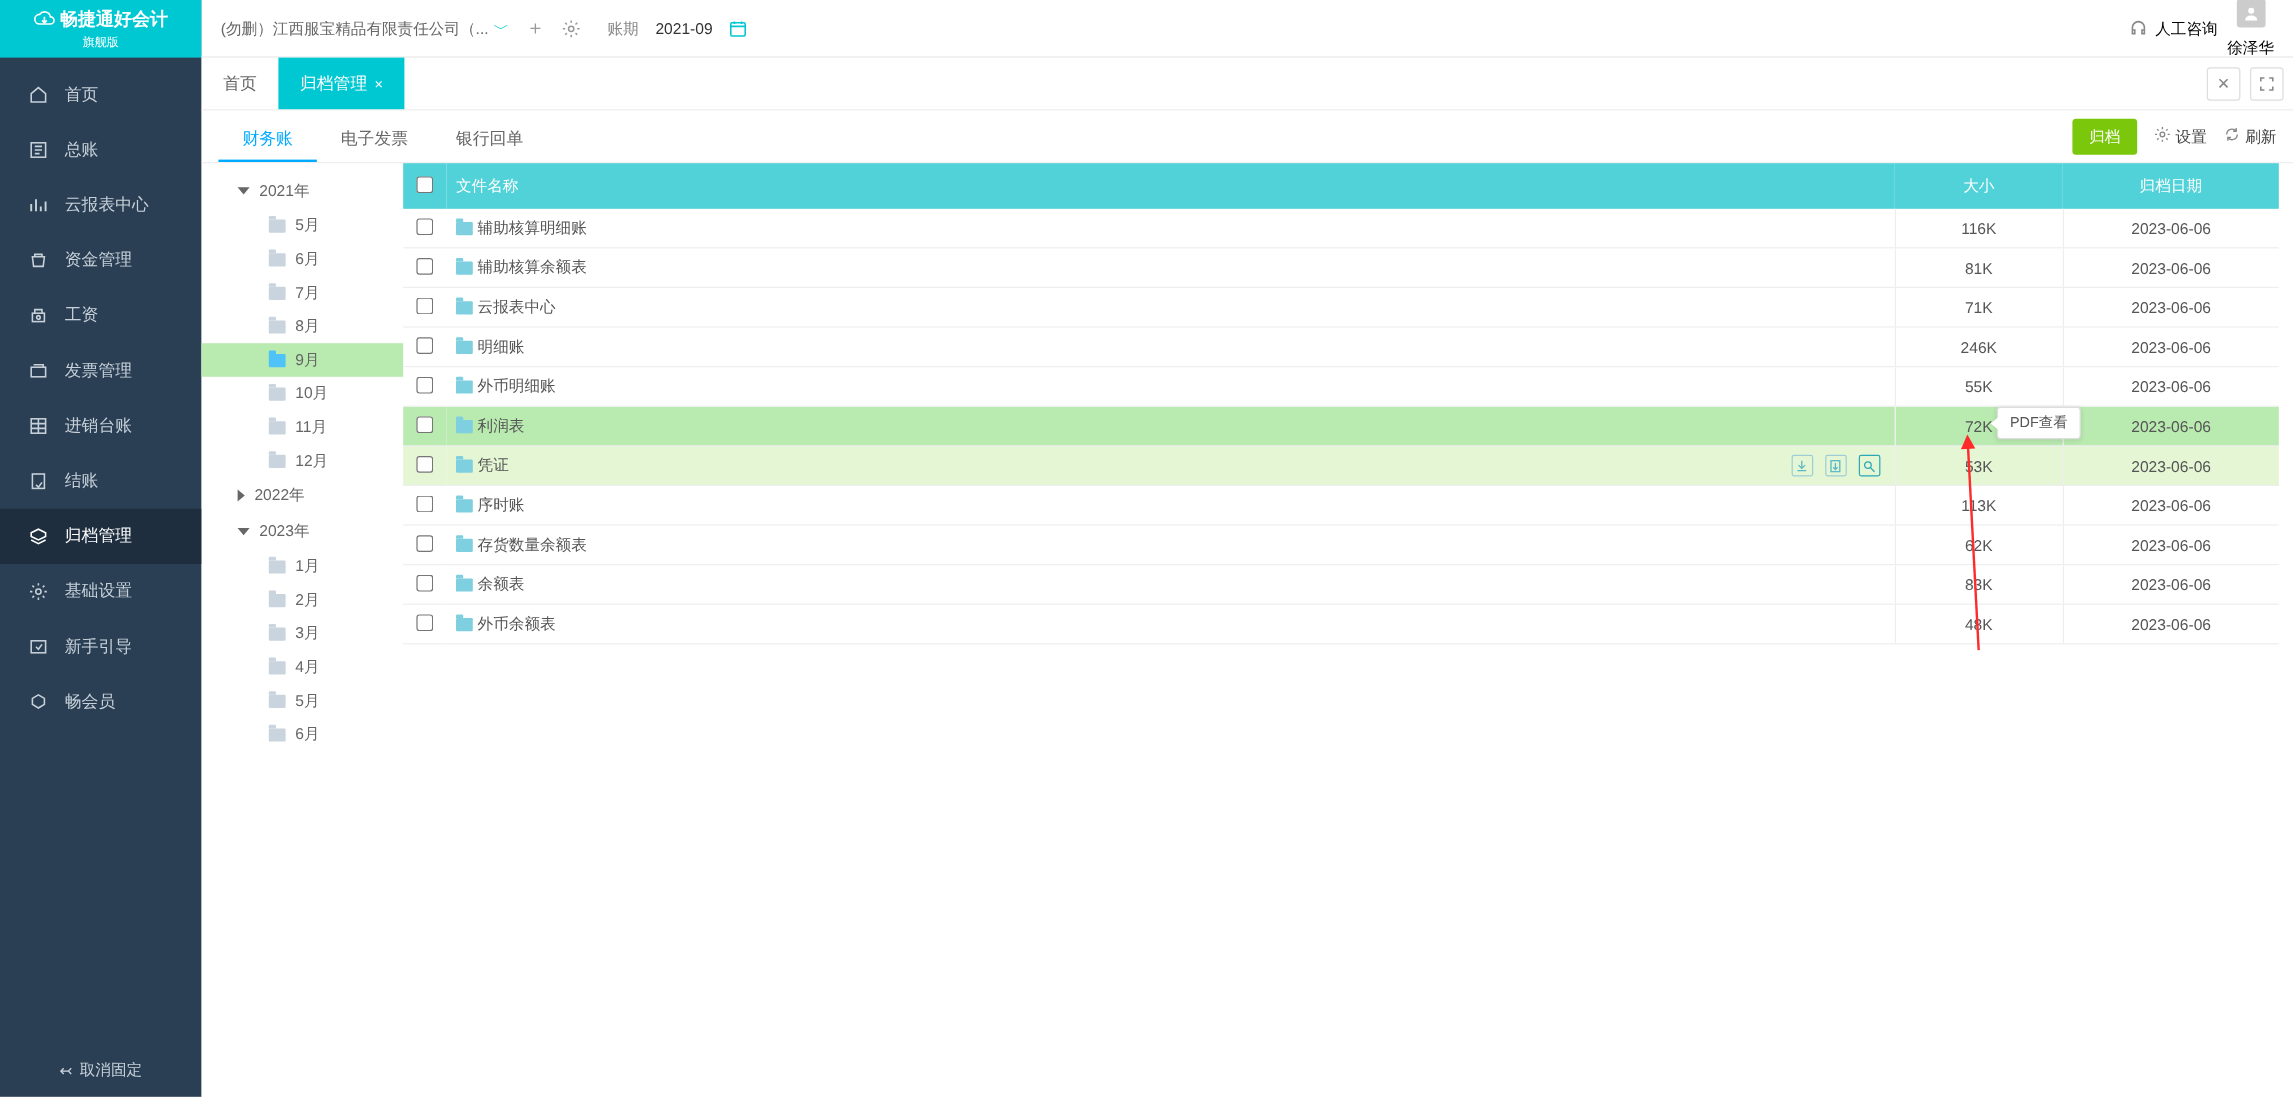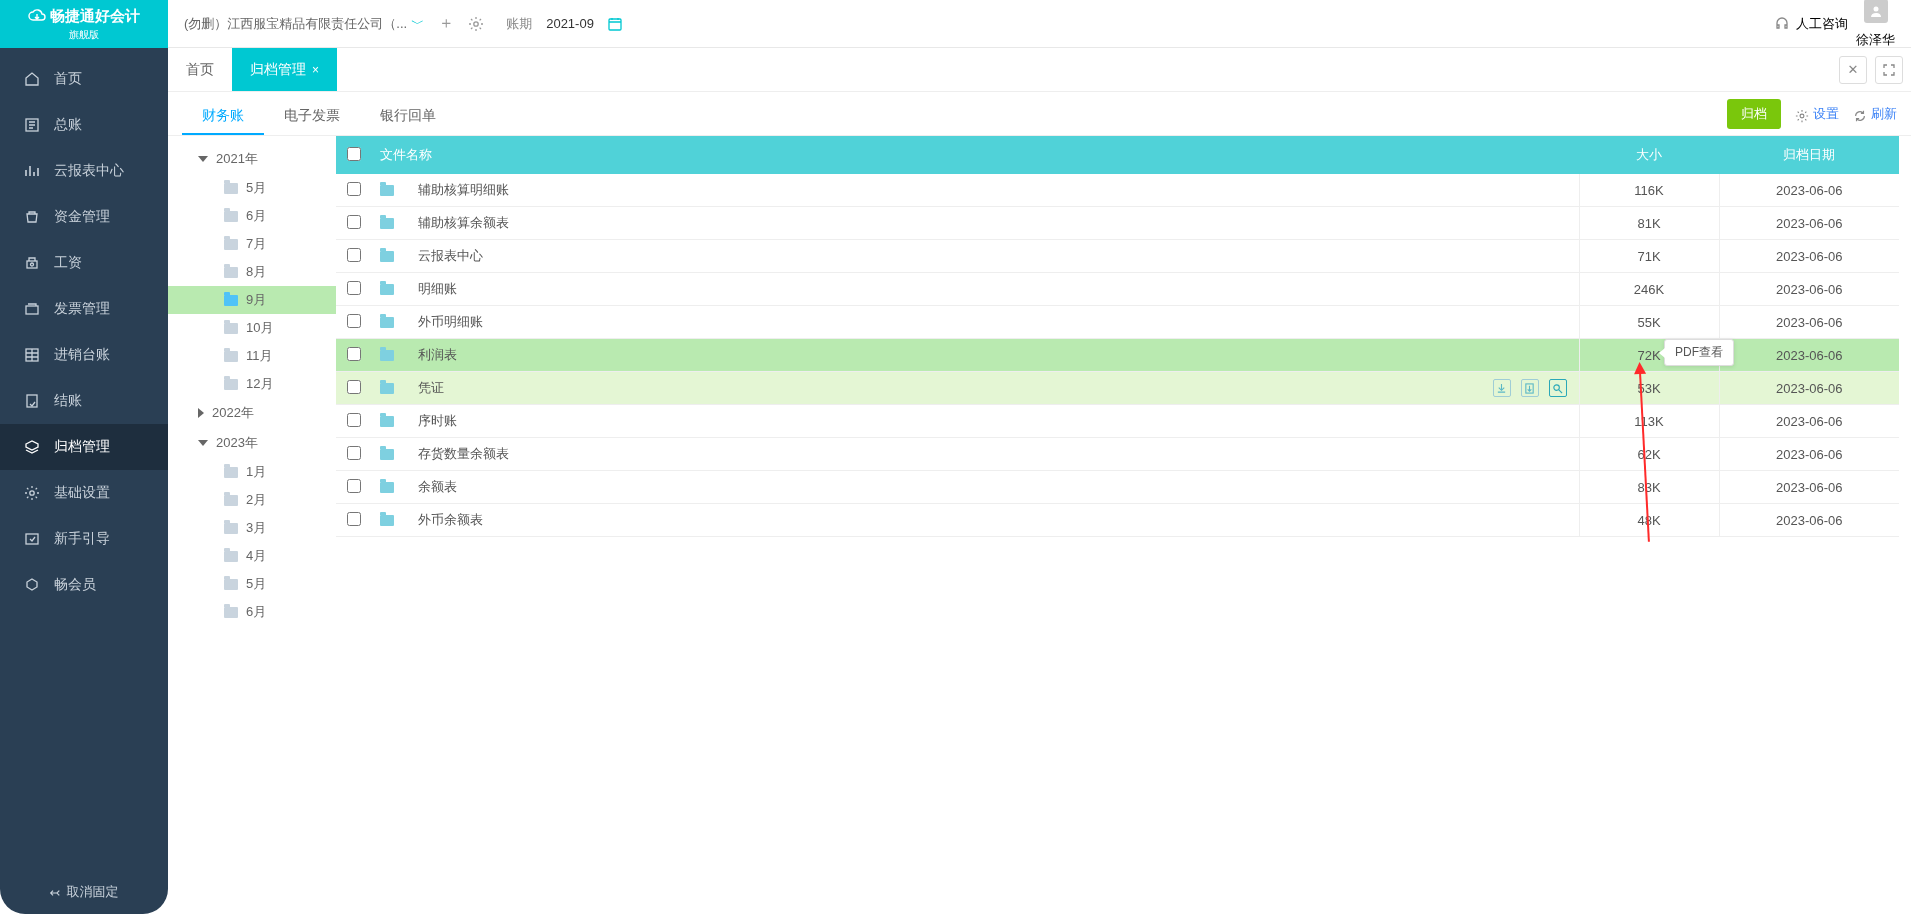--- a/index.html
+++ b/index.html
@@ -1,20 +1,20 @@
 <!DOCTYPE html>
 <html><head>
 <meta charset="utf-8">
 <style>
   * { margin: 0; padding: 0; box-sizing: border-box; font-family: "Microsoft YaHei", Arial, sans-serif; }
   body { font-size: 13px; color: #333; background: #fff; overflow: hidden; }
   .app { display: flex; height: 914px; width: 1911px; position: relative; }
   
   
-  .sidebar { width: 168px; background: #2a3f54; color: #d9e0e7; display: flex; flex-direction: column; border-radius: 25px; }
+  .sidebar { width: 168px; background: #2a3f54; color: #d9e0e7; display: flex; flex-direction: column; }
   .logo-area { background: #00c8d2; height: 48px; display: flex; flex-direction: column; align-items: center; justify-content: center; color: #fff; }
   .logo-main { font-size: 15px; font-weight: bold; display: flex; align-items: center; gap: 4px; }
   .logo-sub { font-size: 10px; margin-top: 2px; }
   .nav { flex: 1; padding-top: 8px; }
   .nav-item { height: 46px; display: flex; align-items: center; padding-left: 24px; gap: 14px; cursor: pointer; color: #c8d1da; }
   .nav-item.active { background: #1e2e3e; color: #fff; }
   .nav-item .nav-icon { width: 16px; height: 16px; display: inline-flex; align-items: center; justify-content: center; }
   .nav-item .nav-label { font-size: 14px; }
   .sidebar-footer { height: 44px; display: flex; align-items: center; justify-content: center; gap: 6px; color: #c8d1da; font-size: 13px; cursor: pointer; }
   
@@ -44,21 +44,21 @@
   
   .content { flex: 1; display: flex; flex-direction: column; padding: 0; }
   
   
   .subtab-row { height: 44px; display: flex; align-items: flex-end; border-bottom: 1px solid #eee; padding: 0 14px 0 14px; }
   .subtabs { display: flex; gap: 0; }
   .subtab { padding: 10px 20px 8px 20px; font-size: 14px; color: #666; cursor: pointer; border-bottom: 2px solid transparent; }
   .subtab.active { color: #00aaff; border-bottom-color: #00aaff; }
   .subtab-toolbar { margin-left: auto; display: flex; align-items: center; gap: 14px; padding-bottom: 6px; }
   .btn-primary { background: #7ac70c; color: #fff; padding: 6px 14px; border-radius: 3px; font-size: 13px; cursor: pointer; }
-  .toolbar-link { color: #3b82f6; font-size: 13px; display: flex; align-items: flex-end; gap: 4px; cursor: pointer; }
+  .toolbar-link { color: #404040; font-size: 13px; display: flex; align-items: flex-start; gap: 4px; cursor: pointer; }
   
   
   .body-split { flex: 1; display: flex; }
   
   
   .tree { width: 168px; padding: 8px 0; font-size: 13px; color: #666; }
   .tree-year { padding: 6px 0 6px 30px; cursor: pointer; display: flex; align-items: center; gap: 8px; }
   .tree-year .caret { width: 0; height: 0; display: inline-block; }
   .tree-year .caret.down { border-left: 5px solid transparent; border-right: 5px solid transparent; border-top: 6px solid #666; }
   .tree-year .caret.right { border-top: 5px solid transparent; border-bottom: 5px solid transparent; border-left: 6px solid #666; }
@@ -75,21 +75,21 @@
   .tbl thead th { background: #50d2d8; color: #fff; font-weight: normal; padding: 10px 8px; text-align: left; font-size: 13px; }
   .tbl thead th.center { text-align: center; }
   .tbl thead th.check-col, .tbl tbody td.check-col { width: 36px; text-align: center; }
   .tbl thead th.name-col { }
   .tbl thead th.size-col, .tbl tbody td.size-col { width: 140px; text-align: center; }
   .tbl thead th.date-col, .tbl tbody td.date-col { width: 180px; text-align: center; }
   .tbl tbody tr { border-bottom: 1px solid #eee; }
   .tbl tbody td { padding: 7px 8px; font-size: 13px; color: #555; }
   .tbl tbody tr.highlight { background: #b9eab0; }
   .tbl tbody tr.hover { background: #e4f6d4; }
-  .file-cell { display: flex; align-items: center; gap: 24px; justify-content: flex-end; }
+  .file-cell { display: flex; align-items: center; gap: 4px; justify-content: flex-end; }
   .file-folder-icon { width: 14px; height: 11px; background: #7ed0e0; border-radius: 1px; position: relative; display: inline-block; }
   .file-folder-icon::before { content: ""; position: absolute; top: -3px; left: 0; width: 6px; height: 3px; background: #7ed0e0; border-radius: 1px 1px 0 0; }
   .row-actions { display: inline-flex; gap: 10px; margin-left: auto; margin-right: 4px; }
   .row-actions .ract { width: 18px; height: 18px; border: 1px solid #9fcdd6; border-radius: 2px; display: inline-flex; align-items: center; justify-content: center; color: #5bb8c6; cursor: pointer; font-size: 11px; }
   .row-actions .ract.active-pdf { border-color: #2aa8b8; color: #2aa8b8; }
   .file-name-row { display: flex; align-items: center; width: 100%; }
   
   
   .tooltip { position: absolute; background: #fff; border: 1px solid #ddd; border-radius: 3px; padding: 4px 10px; font-size: 12px; color: #555; box-shadow: 0 1px 4px rgba(0,0,0,0.1); }
   .tooltip::before { content: ""; position: absolute; left: -6px; top: 50%; transform: translateY(-50%); border-top: 5px solid transparent; border-bottom: 5px solid transparent; border-right: 6px solid #fff; }

